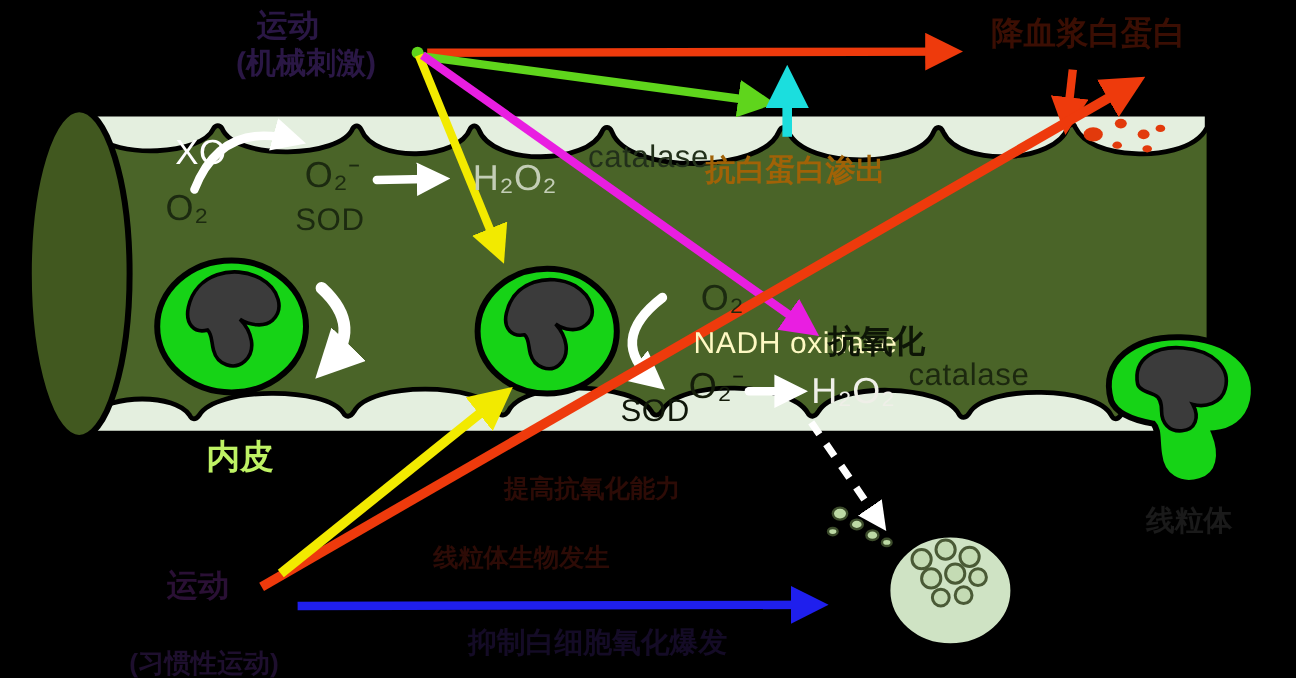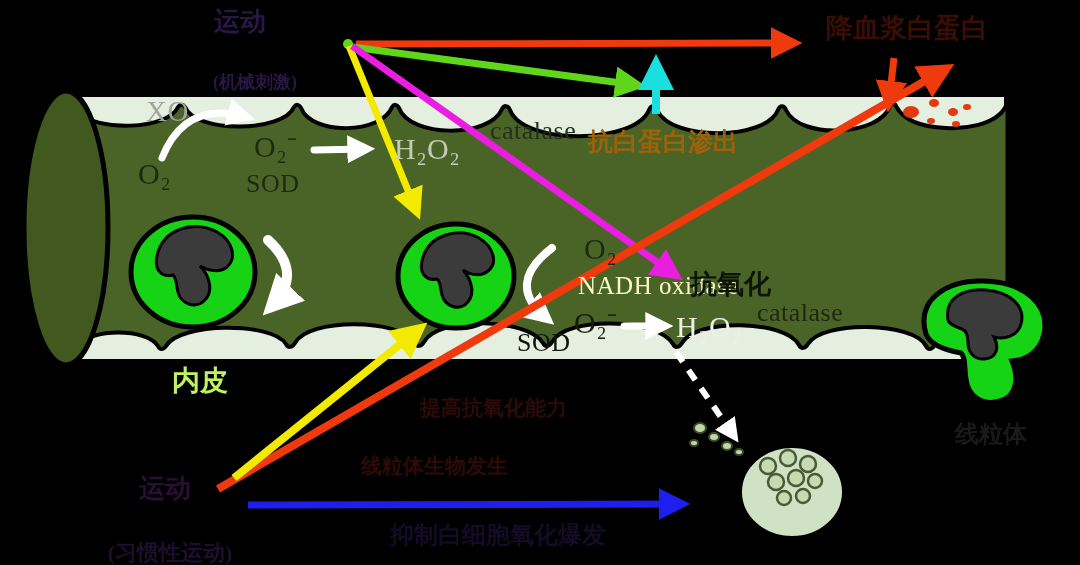--- a/index.html
+++ b/index.html
@@ -1,17 +1,17 @@
 <!DOCTYPE html>
 <html><head>
 <meta charset="utf-8">
 <style>
   html,body{margin:0;padding:0;background:#000;}
   #stage{position:relative;width:1080px;height:565px;background:#000;overflow:hidden;
-         font-family:Liberation Serif, serif;}
+         font-family:Liberation Sans, sans-serif;}
   #stage svg{position:absolute;left:0;top:0;}
   .lbl{position:absolute;white-space:nowrap;line-height:1.05;text-align:center;}
   .cjk-bold{font-weight:700;}
   .chem{font-weight:400;letter-spacing:0.5px;}
   .center{text-align:center;}
 </style>
 </head>
 <body>
 
 <div id="stage">
@@ -136,25 +136,25 @@
     <path d="M 349,46 L 416,210" stroke="#f2ea00" stroke-width="7" fill="none" marker-end="url(#m-yellow)"></path>
     <path d="M 352,46 L 674,274" stroke="#e91ee1" stroke-width="7" fill="none" marker-end="url(#m-magenta)"></path>
     <path d="M 656,114 L 656,66" stroke="#1bdede" stroke-width="8" fill="none" marker-end="url(#m-cyan)"></path>
     <path d="M 894,58 L 889,102" stroke="#ee3a0c" stroke-width="7" fill="none" marker-end="url(#m-red)"></path>
     <path d="M 218,489 L 944,70" stroke="#ee3a0c" stroke-width="8" fill="none" marker-end="url(#m-red)"></path>
     <path d="M 234,478 L 418,330" stroke="#f2ea00" stroke-width="8" fill="none" marker-end="url(#m-yellow)"></path>
     <path d="M 248,505 L 680,504" stroke="#1f1fed" stroke-width="7" fill="none" marker-end="url(#m-blue)"></path>
   </svg>
 
   <div class="lbl cjk-bold center" style="left:190px;top:8px;width:100px;font-size:26px;color:#2a1745;">运动</div>
-  <div class="lbl cjk-bold center" style="left:155px;top:40px;width:200px;font-size:18px;color:#2a1745;margin-top:33px;">(机械刺激)</div>
+  <div class="lbl cjk-bold center" style="left:155px;top:40px;width:200px;font-size:25px;color:#2a1745;">(机械刺激)</div>
 
   <div class="lbl cjk-bold" style="left:826px;top:14px;font-size:27px;color:#3b0e03;">降血浆白蛋白</div>
 
-  <div class="lbl chem" style="left:146px;top:96px;font-size:29px;color:#a3a3a3;">XO</div>
+  <div class="lbl chem" style="left:146px;top:113px;font-size:29px;color:#ffffff;">XO</div>
   <div class="lbl chem" style="left:138px;top:158px;font-size:30px;color:#1c2a10;">O₂</div>
   <div class="lbl chem" style="left:254px;top:131px;font-size:30px;color:#1c2a10;">O₂⁻</div>
   <div class="lbl chem" style="left:246px;top:170px;font-size:26px;color:#1c2a10;">SOD</div>
   <div class="lbl chem" style="left:394px;top:133px;font-size:30px;color:#c3cdb6;">H₂O₂</div>
   <div class="lbl chem" style="left:490px;top:117px;font-size:26px;color:#22301a;">catalase</div>
   <div class="lbl cjk-bold" style="left:588px;top:129px;font-size:25px;color:#a16207;">抗白蛋白渗出</div>
 
   <div class="lbl chem" style="left:584px;top:233px;font-size:30px;color:#1c2a10;">O₂</div>
   <div class="lbl chem" style="left:534px;top:273px;font-size:25px;color:#fef9c3;margin-left:44px;">NADH oxidase</div>
   <div class="lbl chem" style="left:574px;top:307px;font-size:30px;color:#141c0a;">O₂⁻</div>

